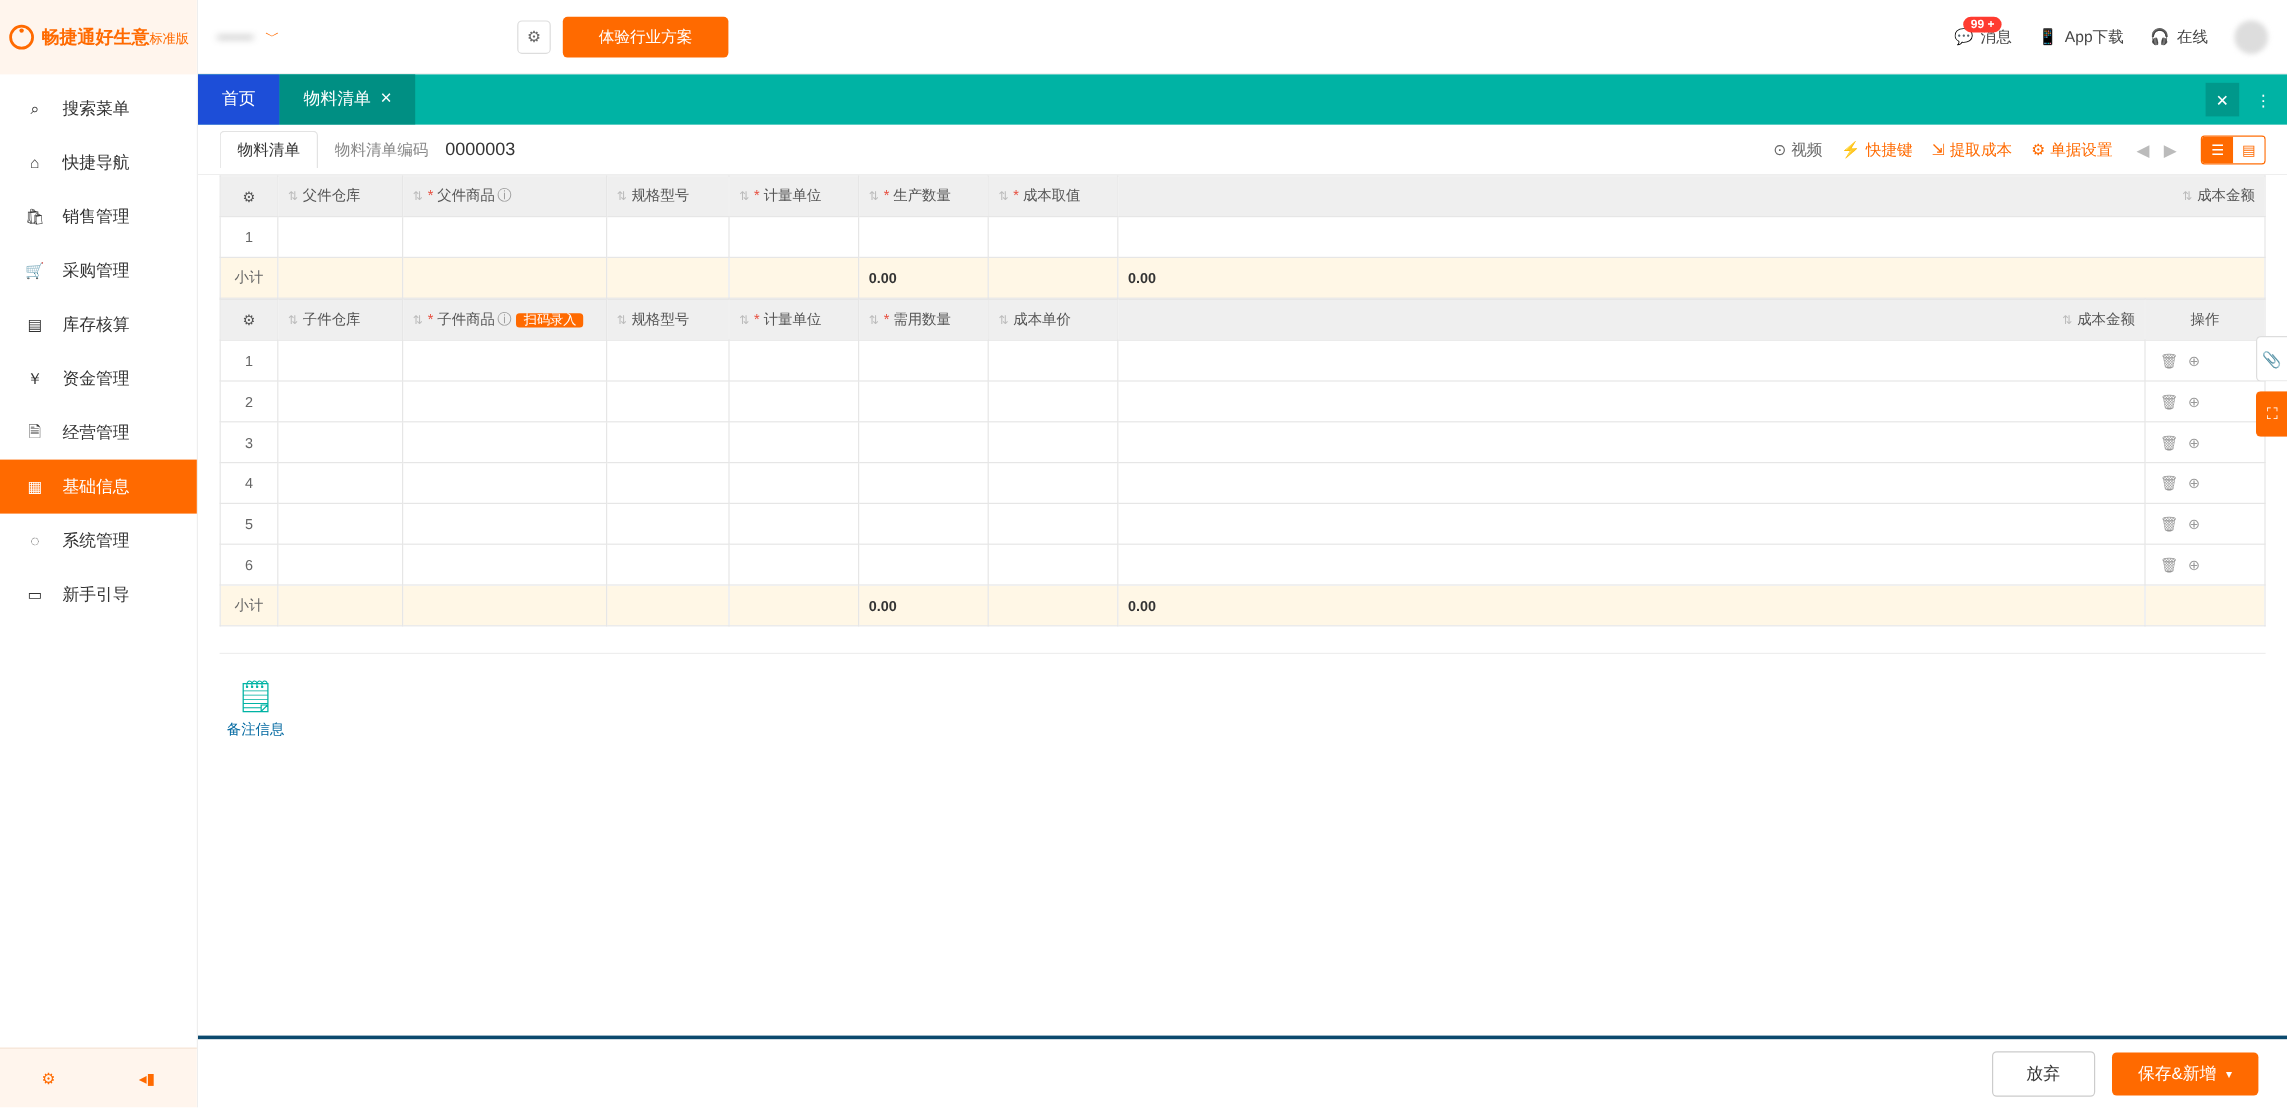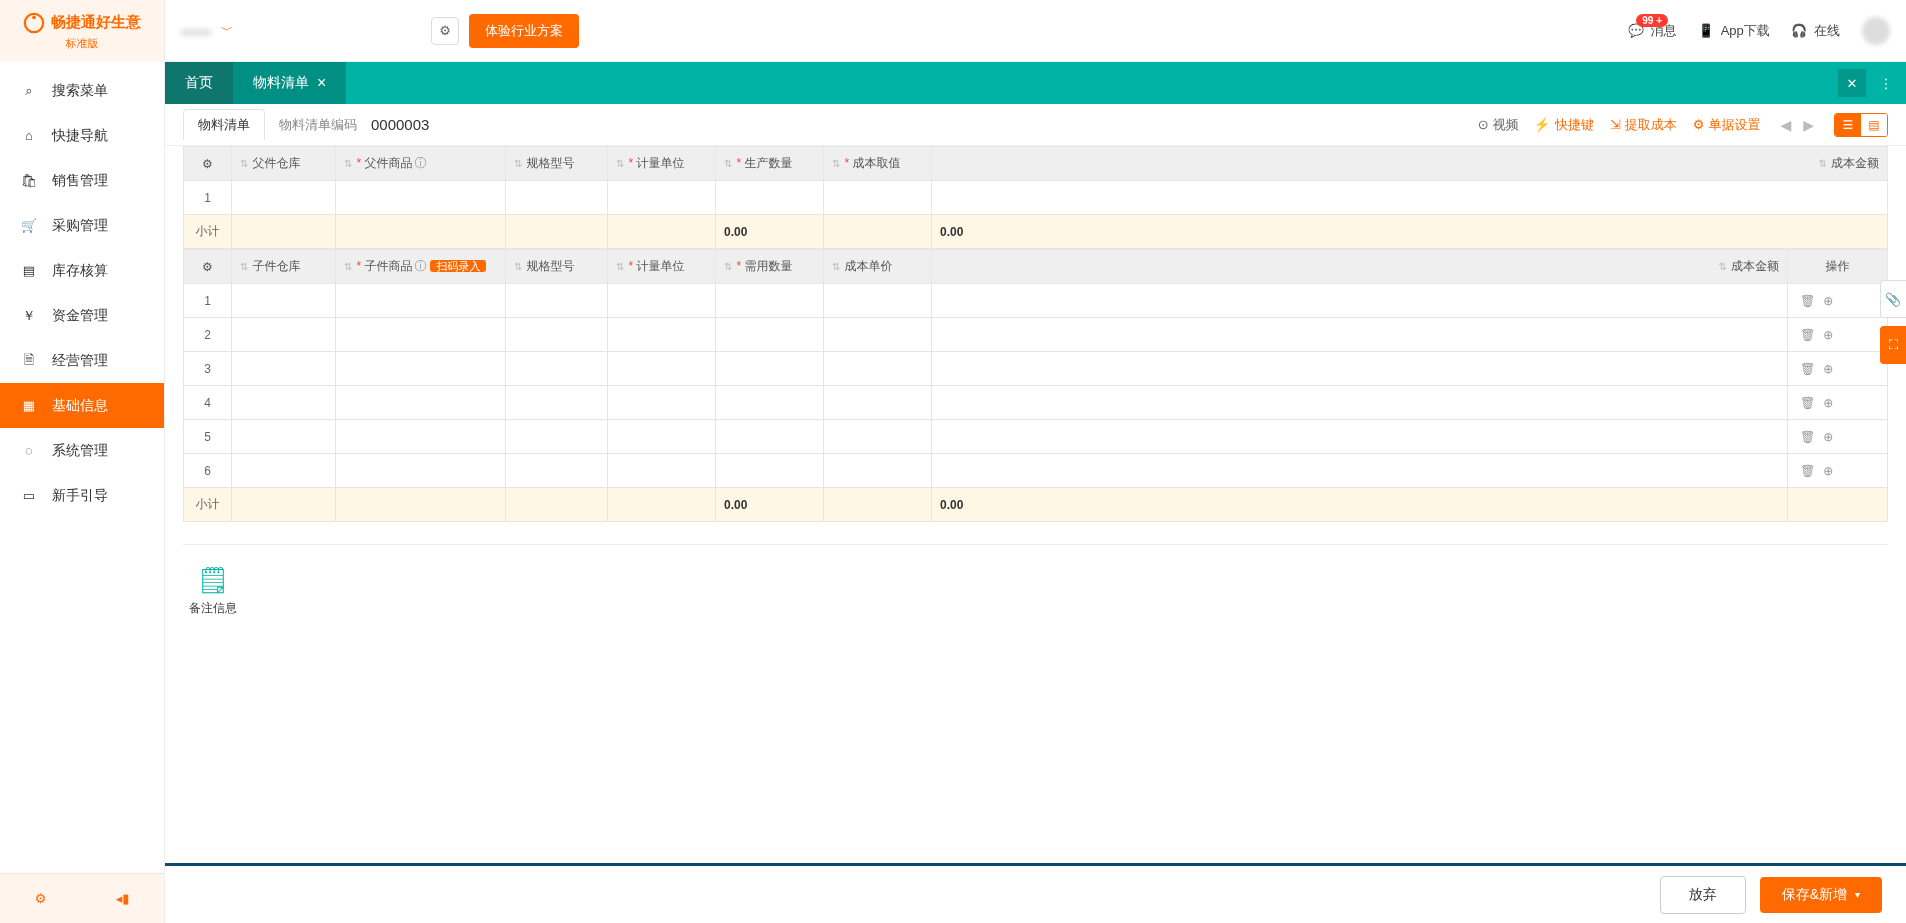--- a/index.html
+++ b/index.html
@@ -1,21 +1,21 @@
 <!DOCTYPE html>
 <html><head>
 <meta charset="utf-8">
 <style>
 * { box-sizing: border-box; margin: 0; padding: 0; }
 body { font-family: "Microsoft YaHei", Arial, sans-serif; font-size: 13px; color: #333; background: #fff; overflow: hidden; }
 .app { display: flex; height: 100vh; }
 
 
 .sidebar { width: 165px; background: #fff; border-right: 1px solid #eee; display: flex; flex-direction: column; }
-.logo-area { height: 62px; background: #fff5ed; display: flex; align-items: center; justify-content: center; flex-direction: column; }
+.logo-area { height: 62px; background: #fff5ed; display: flex; align-items: center; justify-content: center; }
 .logo { display: flex; align-items: center; gap: 6px; }
 .logo-icon { width: 22px; height: 22px; }
 .logo-text { color: #ff6a00; font-size: 15px; font-weight: 600; }
 .logo-sub { color: #ff6a00; font-size: 11px; margin-top: 2px; }
 .nav { flex: 1; padding-top: 6px; }
 .nav-item { display: flex; align-items: center; height: 45px; padding: 0 20px; gap: 14px; cursor: pointer; color: #333; }
 .nav-item.active { background: #ff6a00; color: #fff; }
 .nav-icon { width: 18px; height: 18px; display: inline-flex; align-items: center; justify-content: center; }
 .nav-label { font-size: 14px; }
 .sidebar-foot { height: 50px; background: #fff5ed; display: flex; align-items: center; justify-content: space-around; border-top: 1px solid #f5e5d6; }
@@ -23,30 +23,30 @@
 
 
 .main { flex: 1; display: flex; flex-direction: column; min-width: 0; }
 
 
 .topbar { height: 62px; display: flex; align-items: center; padding: 0 16px; gap: 10px; border-bottom: 1px solid #eee; }
 .tenant-select { display: flex; align-items: center; gap: 10px; min-width: 240px; }
 .tenant-name { font-size: 15px; color: #333; filter: blur(3px); }
 .chev { color: #ff6a00; font-size: 12px; }
 .gear-btn { width: 28px; height: 28px; border: 1px solid #ddd; border-radius: 4px; display: flex; align-items: center; justify-content: center; cursor: pointer; color: #666; }
-.orange-btn { background: #ff6a00; color: #fff; padding: 8px 16px; border-radius: 4px; font-size: 13px; cursor: pointer; border: none; }
+.orange-btn { background: #ff6a00; color: #fff; padding: 8px 30px; border-radius: 4px; font-size: 13px; cursor: pointer; border: none; }
 .top-right { margin-left: auto; display: flex; align-items: center; gap: 22px; }
 .tr-item { display: flex; align-items: center; gap: 6px; cursor: pointer; color: #444; position: relative; font-size: 13px;}
 .badge { position: absolute; top: -8px; left: 8px; background: #ff3b30; color: #fff; font-size: 10px; padding: 1px 6px; border-radius: 8px; font-weight: 600; }
 .avatar { width: 28px; height: 28px; border-radius: 50%; background: #ddd; filter: blur(2px); }
 
 
 .tabsbar { height: 42px; background: #00b3a4; display: flex; align-items: stretch; color: #fff; }
 .tab { padding: 0 20px; display: flex; align-items: center; gap: 8px; cursor: pointer; font-size: 14px; }
-.tab.home { background: #0f766e; }
+.tab.home { background: #1d4ed8; }
 .tab.active { background: #008f83; }
 .tab-close { font-size: 16px; cursor: pointer; }
 .tabsbar-right { margin-left: auto; display: flex; align-items: center; padding-right: 6px; gap: 6px; }
 .tbar-btn { width: 28px; height: 28px; display: flex; align-items: center; justify-content: center; cursor: pointer; color: #fff; }
 .tbar-btn.dark { background: rgba(0,0,0,.15); }
 
 
 .page-strip { height: 42px; display: flex; align-items: center; padding: 0 18px; border-bottom: 1px solid #eee; gap: 14px; background:#fff; }
 .doc-tab { padding: 6px 14px; border: 1px solid #e3e3e3; border-bottom: none; background: #fff; border-radius: 4px 4px 0 0; font-size: 13px; color:#333; }
 .code-label { color: #888; font-size: 13px; }
@@ -74,21 +74,21 @@
 .help-ic { color:#999; margin-left:2px; }
 .subtotal td { background: #fff7e6; color: #333; }
 .num-right { text-align: right; font-weight: 600; }
 .scan-tag { background: #ff6a00; color: #fff; font-size: 11px; padding: 0 6px; border-radius: 3px; margin-left: 4px; }
 .op-icons { text-align: center; }
 .op-icons span { margin: 0 4px; color: #999; cursor: pointer; }
 
 .remarks { display: flex; gap: 18px; margin-top: 22px; align-items: flex-start; border-top:1px solid #eee; padding-top:20px;}
 .remarks-side { display:flex; flex-direction:column; align-items:center; gap:4px; width:60px; }
 .remarks-icon { color:#00b3a4; font-size:26px; }
-.remarks-label { font-size:12px; color:#404040; }
+.remarks-label { font-size:12px; color:#0369a1; }
 .remarks-input { flex:1; border:none; border-bottom:1px solid #ddd; padding:8px 4px; font-size:13px; outline:none; color:#333; }
 .remarks-input::placeholder { color:#bbb; }
 
 
 .footer { height: 60px; border-top: 3px solid #0c4a6e; display: flex; align-items: center; justify-content: flex-end; padding: 0 24px; gap: 14px; background:#fff;}
 .btn-outline { border: 1px solid #ccc; background: #fff; color: #333; padding: 9px 28px; border-radius: 4px; cursor: pointer; font-size: 14px; }
 .btn-primary { background: #ff6a00; color: #fff; border: none; padding: 9px 22px; border-radius: 4px; cursor: pointer; font-size: 14px; display: flex; align-items: center; gap: 8px; }
 .btn-primary .caret { font-size: 10px; }
 
 

